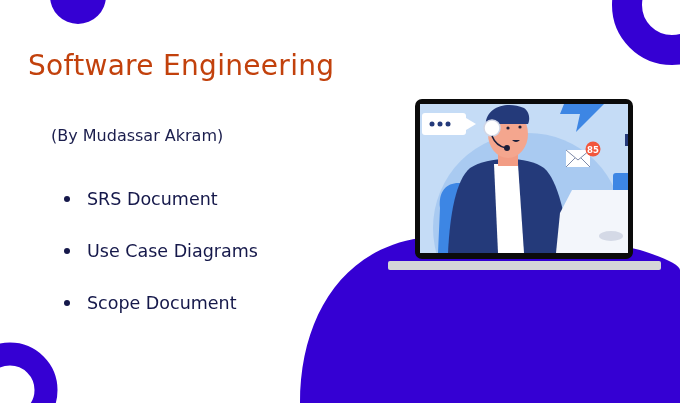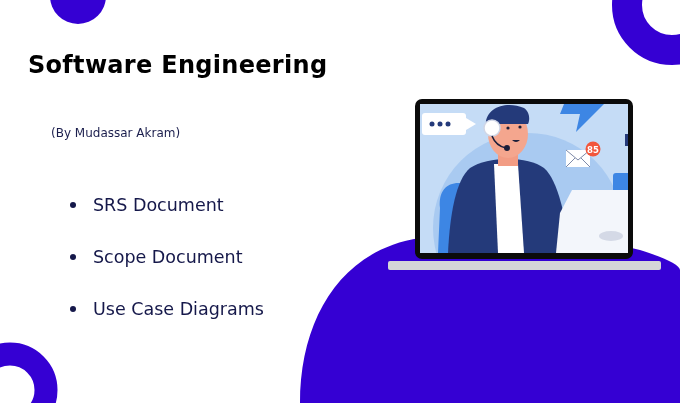--- a/index.html
+++ b/index.html
@@ -4,28 +4,28 @@
 <style>
   html, body { margin: 0; padding: 0; }
   body {
     width: 680px; height: 403px; overflow: hidden; position: relative;
     background: #ffffff;
     font-family: "DejaVu Sans", sans-serif;
   }
   .shape { position: absolute; }
   .title {
     position: absolute; left: 28px; top: 46px;
-    color: #000000; font-weight: bold; font-size: 24px; line-height: 39px;
+    color: #c2410c; font-weight: normal; font-size: 28px; line-height: 39px;
     letter-spacing: 0.3px; margin: 0;
   }
   .subtitle {
     position: absolute; left: 51px; top: 126px;
-    color: #1b1e4d; font-size: 12px;
+    color: #1b1e4d; font-size: 16px;
   }
-  .bullets { position: absolute; left: 58px; top: 180px; margin: 12px; padding: 0; list-style: none; }
+  .bullets { position: absolute; left: 58px; top: 180px; margin: 6px; padding: 0; list-style: none; }
   .bullets li {
     color: #15184a; font-size: 17.5px; height: 53px; line-height: 26px;
     display: flex; align-items: center; height: 26px; margin-bottom: 26px;
   }
   .bullet-dot { width: 6px; height: 6px; border-radius: 50%; background: #15184a; margin-right: 17px; display: inline-block; }
   .laptop { position: absolute; left: 388px; top: 98px; width: 274px; height: 176px; }
 </style>
 </head>
 <body>
 
@@ -41,25 +41,25 @@
 </h1>
 <div class="subtitle">(By Mudassar Akram)</div>
 
 <ul class="bullets">
   <li>
       <span class="bullet-dot"></span>
       <span>SRS Document</span>
     </li>
   <li>
       <span class="bullet-dot"></span>
-      <span>Scope Document</span>
+      <span>Use Case Diagrams</span>
     </li>
   <li>
       <span class="bullet-dot"></span>
-      <span>Use Case Diagrams</span>
+      <span>Scope Document</span>
     </li>
 </ul>
 
 <svg class="laptop" viewBox="0 0 274 176">
   <defs>
       <clipPath id="scr">
         <rect x="32" y="6" width="208" height="149"></rect>
       </clipPath>
     </defs>
   <rect x="27" y="1" width="218" height="160" rx="7" fill="#0b0b0b"></rect>

